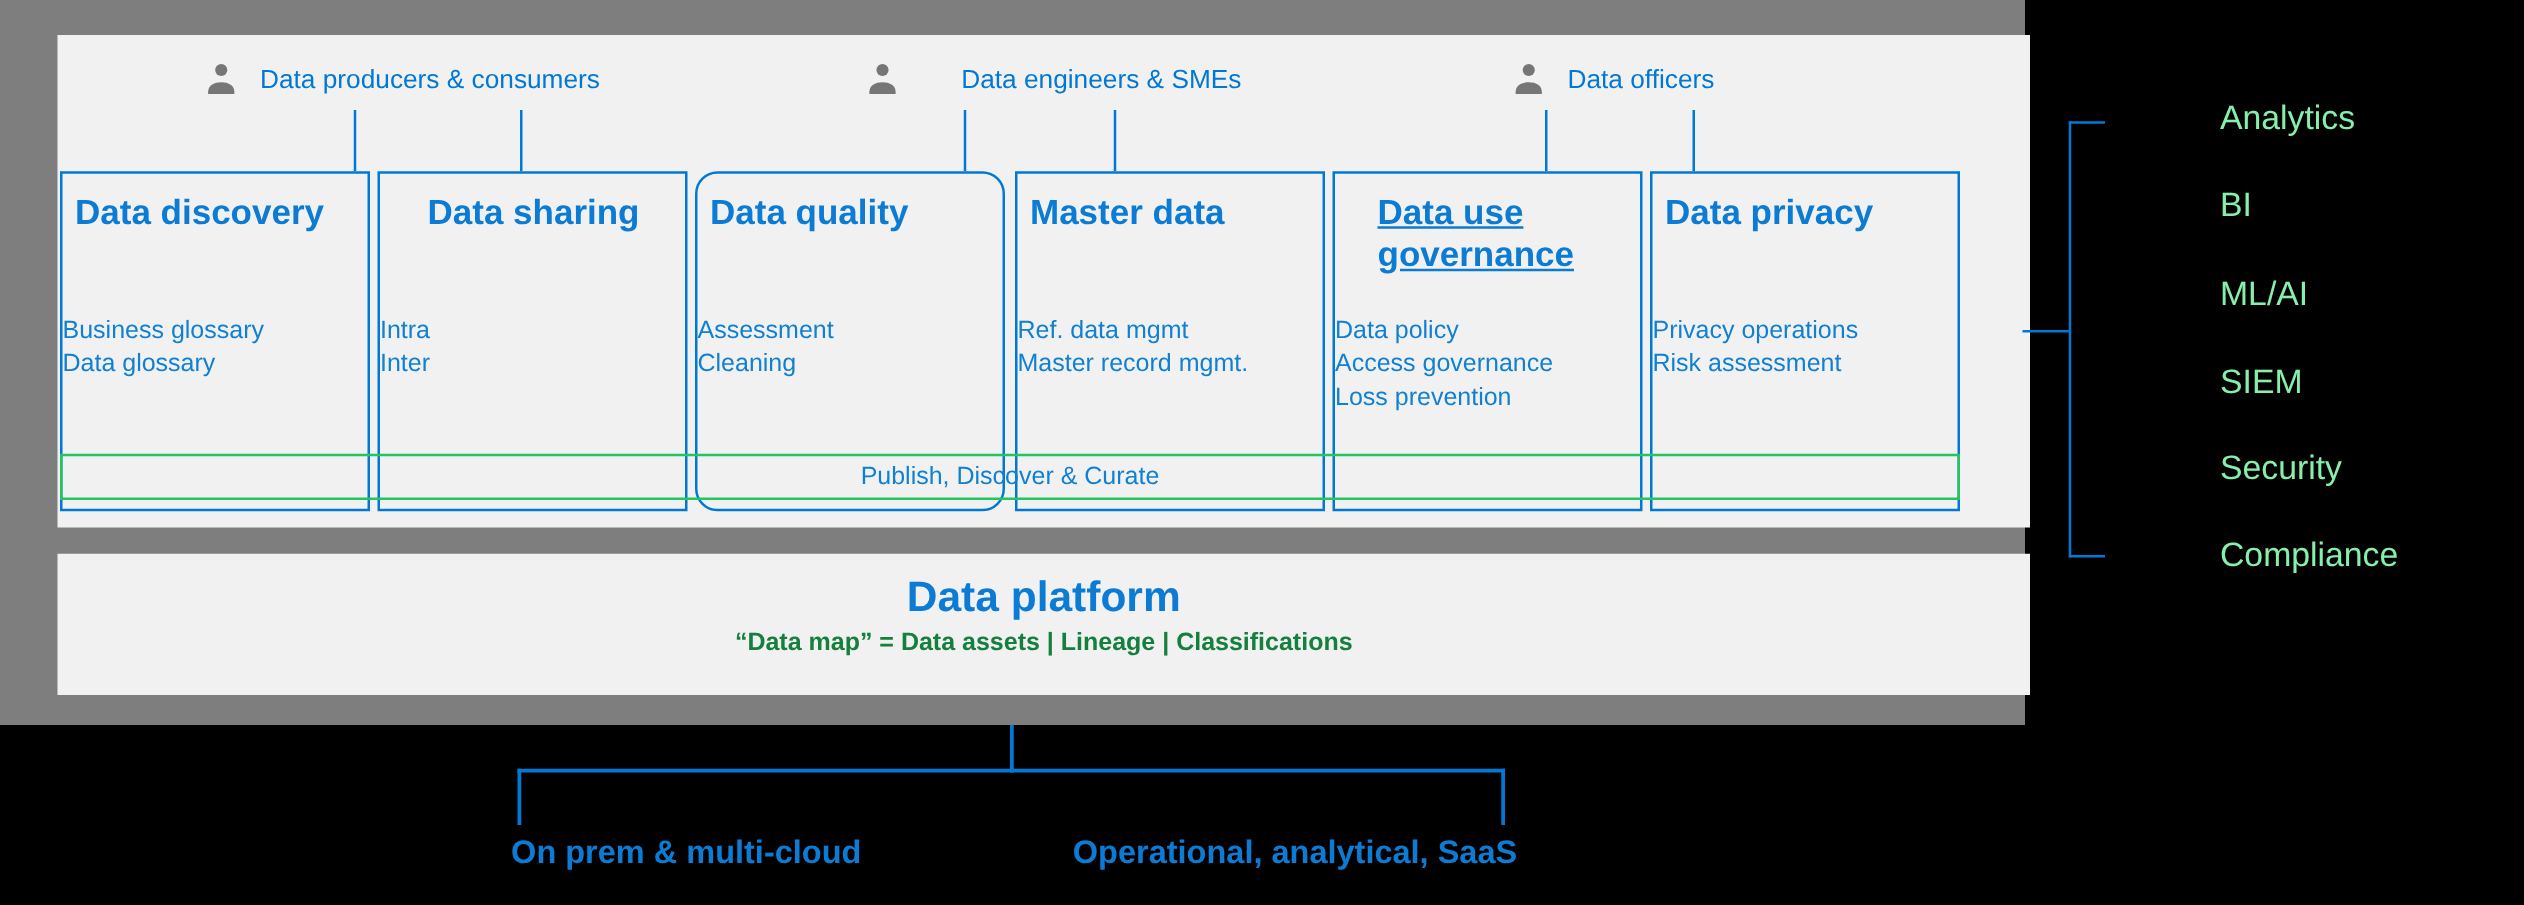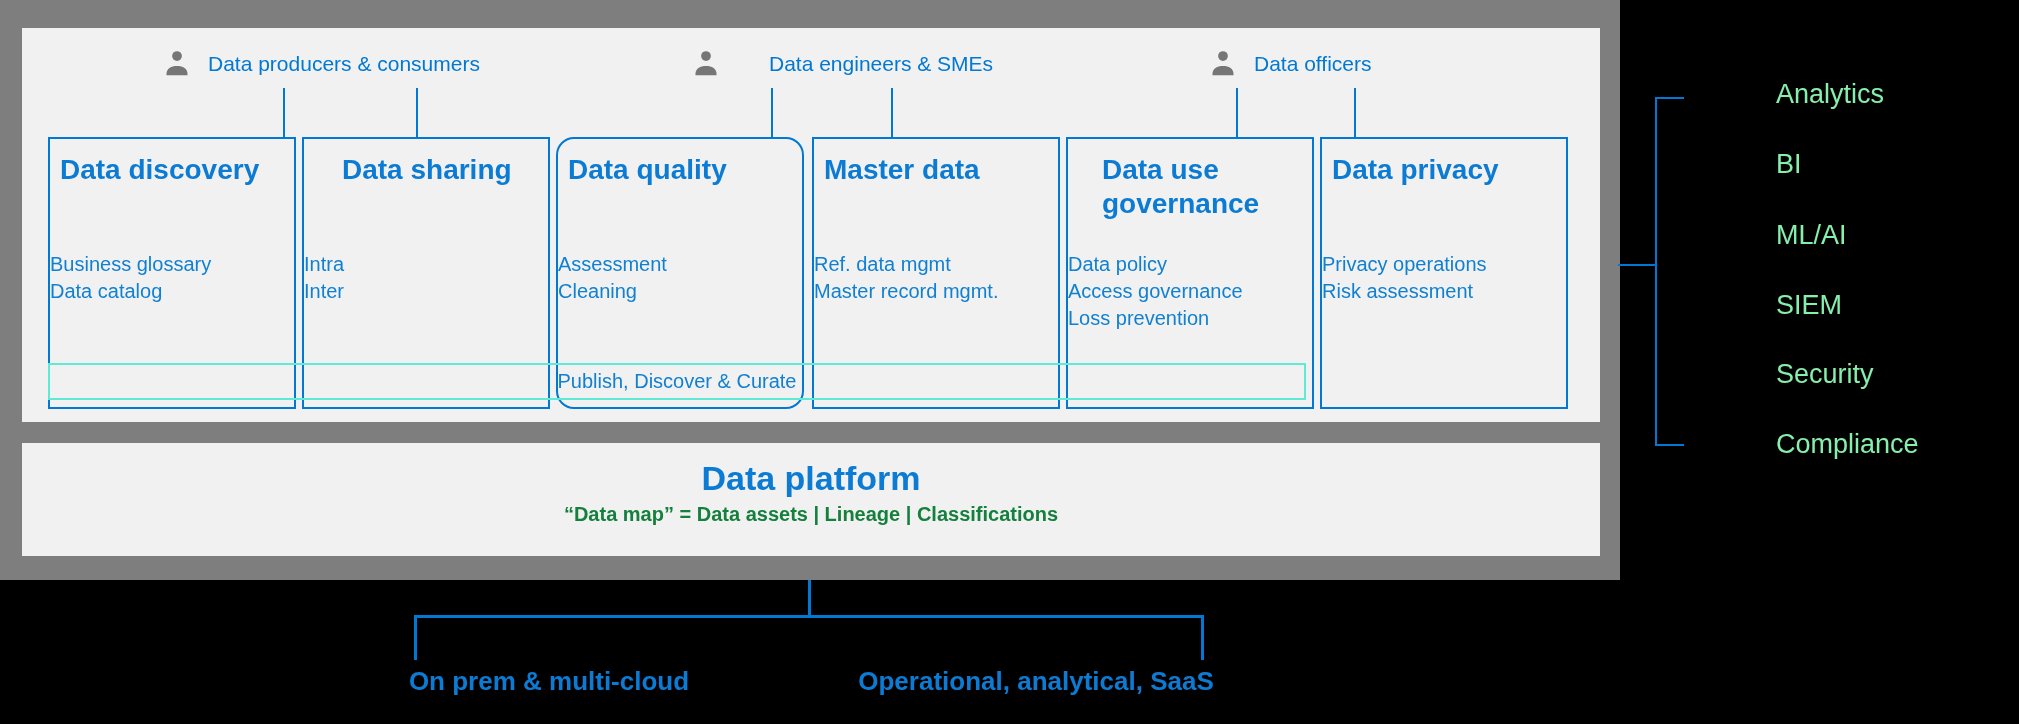--- a/index.html
+++ b/index.html
@@ -1,40 +1,40 @@
 <!DOCTYPE html>
 <html><head>
 <meta charset="utf-8">
 <style>
   html,body{margin:0;padding:0;background:#000;}
   .canvas{
     position:relative;width:2019px;height:724px;background:#000;overflow:hidden;
     font-family:"Liberation Sans",sans-serif;
   }
   .frame{position:absolute;left:0;top:0;width:1620px;height:580px;background:#7e7e7e;}
-  .panel{position:absolute;background:#f1f1f1;}
+  .panel{position:absolute;background:#f1f1f1;margin-left:24px;}
   .panel-top{left:22px;top:28px;width:1578px;height:394px;}
   .panel-platform{left:22px;top:443px;width:1578px;height:113px;display:flex;flex-direction:column;align-items:center;padding-top:15px;box-sizing:border-box;}
 
   .persona{position:absolute;top:48px;height:32px;display:flex;align-items:center;}
   .persona .icon{width:30px;height:30px;display:block;}
   .persona .plabel{margin-left:16px;font-size:21px;color:#0078d4;white-space:nowrap;}
 
   .stem{position:absolute;width:2px;height:49px;top:88px;background:#0078d4;}
 
   .cap-box{
     position:absolute;top:137px;width:248px;height:272px;box-sizing:border-box;
     border:2px solid #0078d4;text-align:left;
   }
   .cap-title{padding:14px 10px 0;font-size:28px;font-weight:700;line-height:34px;color:#0c7bd4;}
   .cap-items{position:absolute;top:112px;left:0;right:0;font-size:20px;line-height:27px;color:#1180d2;}
 
   .publish-bar{
-    position:absolute;left:48px;top:363px;width:1258px;height:37px;box-sizing:border-box;
-    border:2px solid #5eead4;display:flex;align-items:center;justify-content:center;
+    position:absolute;left:48px;top:363px;width:1520px;height:37px;box-sizing:border-box;
+    border:2px solid #22c55e;display:flex;align-items:center;justify-content:center;
     font-size:20px;color:#1180d2;
   }
 
   .dp-title{font-size:34px;font-weight:700;color:#0c7bd4;line-height:40px;}
   .dp-subtitle{font-size:20px;font-weight:700;color:#15803d;line-height:26px;margin-top:3px;}
 
   .bline{position:absolute;background:#0078d4;}
   .foundation-label{
     position:absolute;top:666px;transform:translateX(-50%);
     font-size:26px;font-weight:700;color:#0c7bd4;white-space:nowrap;
@@ -79,21 +79,21 @@
   <div class="stem" style="left:416px;"></div>
   <div class="stem" style="left:771px;"></div>
   <div class="stem" style="left:891px;"></div>
   <div class="stem" style="left:1236px;"></div>
   <div class="stem" style="left:1354px;"></div>
 
   <div class="cap-box" style="left:48px;">
     <div class="cap-title">Data discovery</div>
     <div class="cap-items">
       <div>Business glossary</div>
-      <div>Data catalog</div>
+      <div>Data glossary</div>
     </div>
   </div>
   <div class="cap-box" style="left:302px;padding-left:28px;">
     <div class="cap-title">Data sharing</div>
     <div class="cap-items">
       <div>Intra</div>
       <div>Inter</div>
     </div>
   </div>
   <div class="cap-box" style="left:556px;border-radius:18px;">
@@ -104,21 +104,21 @@
     </div>
   </div>
   <div class="cap-box" style="left:812px;">
     <div class="cap-title">Master data</div>
     <div class="cap-items">
       <div>Ref. data mgmt</div>
       <div>Master record mgmt.</div>
     </div>
   </div>
   <div class="cap-box" style="left:1066px;">
-    <div class="cap-title" style="padding-left:34px;padding-right:34px;">Data use governance</div>
+    <div class="cap-title" style="padding-left:34px;padding-right:34px;text-decoration:underline;">Data use governance</div>
     <div class="cap-items">
       <div>Data policy</div>
       <div>Access governance</div>
       <div>Loss prevention</div>
     </div>
   </div>
   <div class="cap-box" style="left:1320px;">
     <div class="cap-title">Data privacy</div>
     <div class="cap-items">
       <div>Privacy operations</div>

